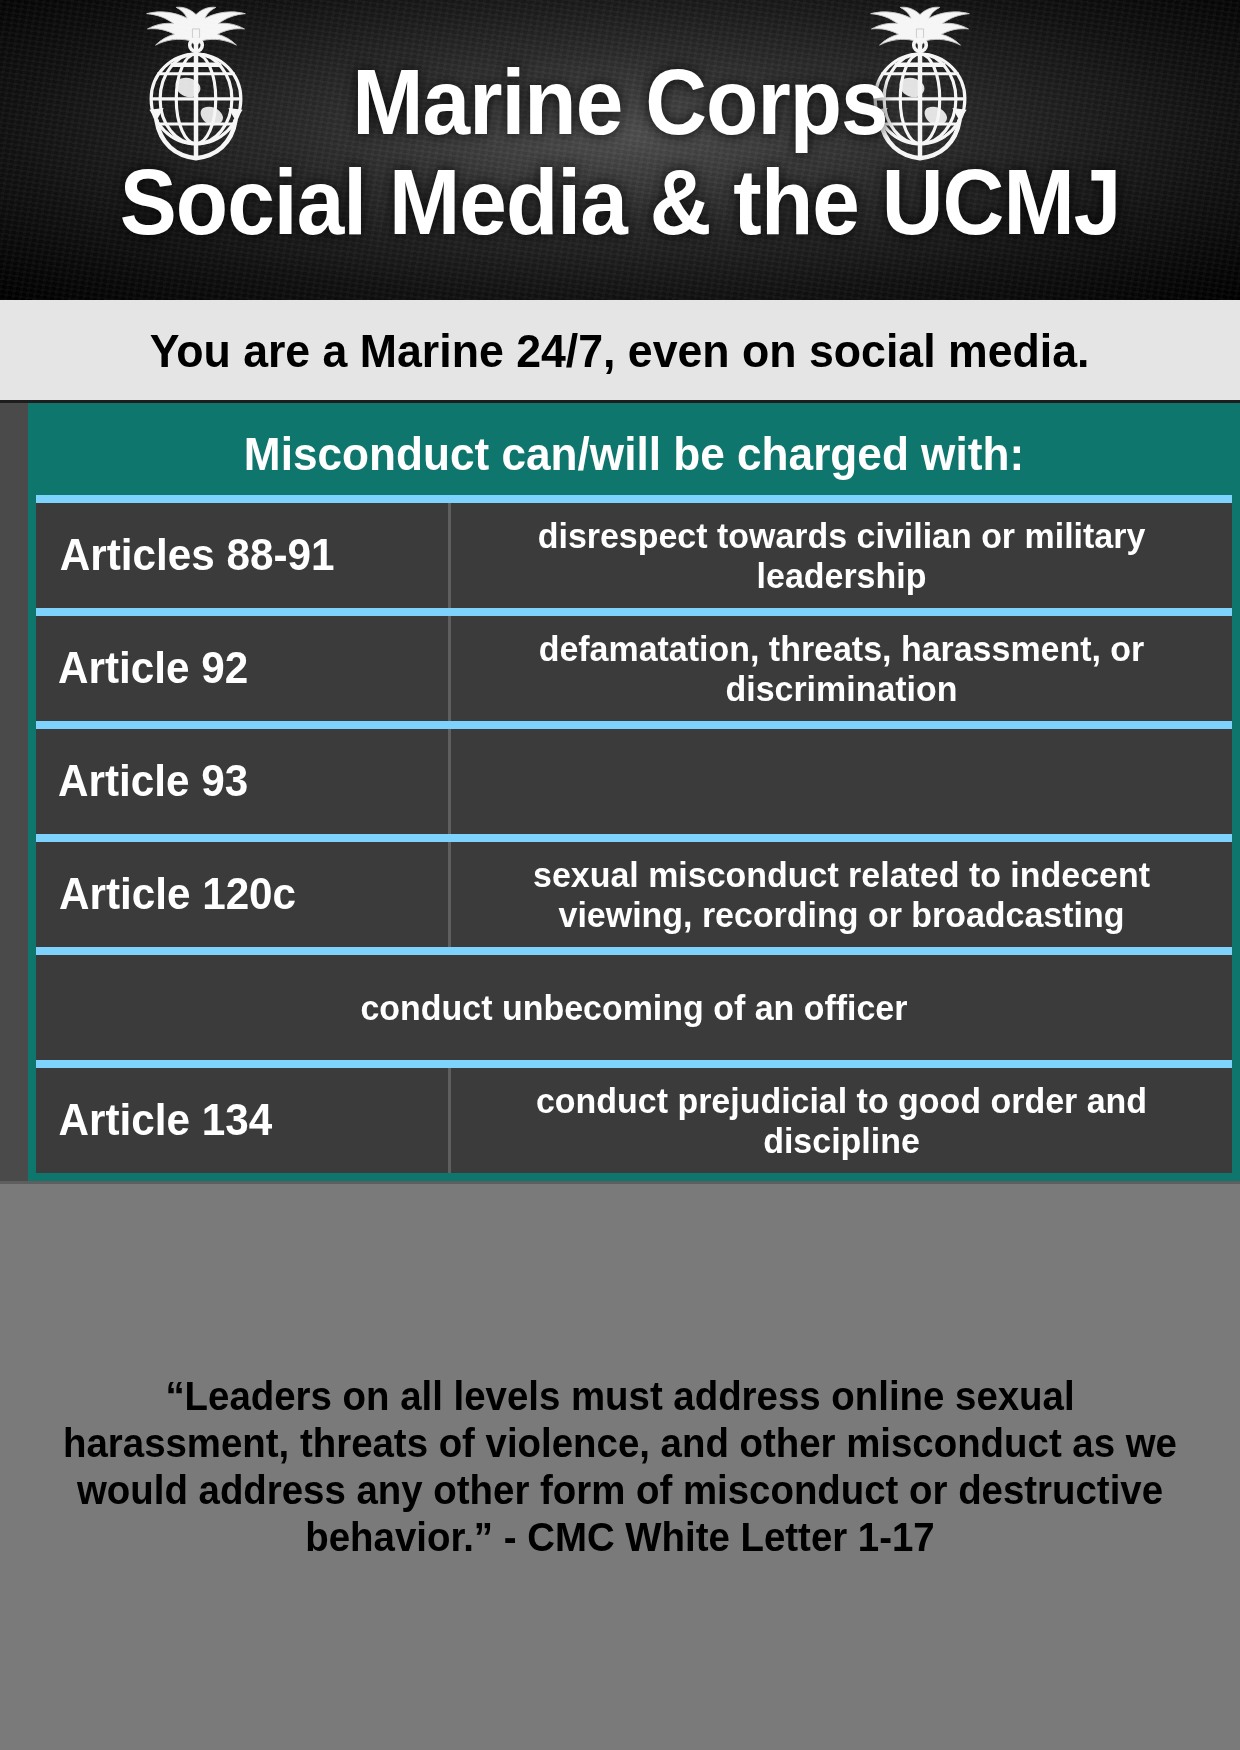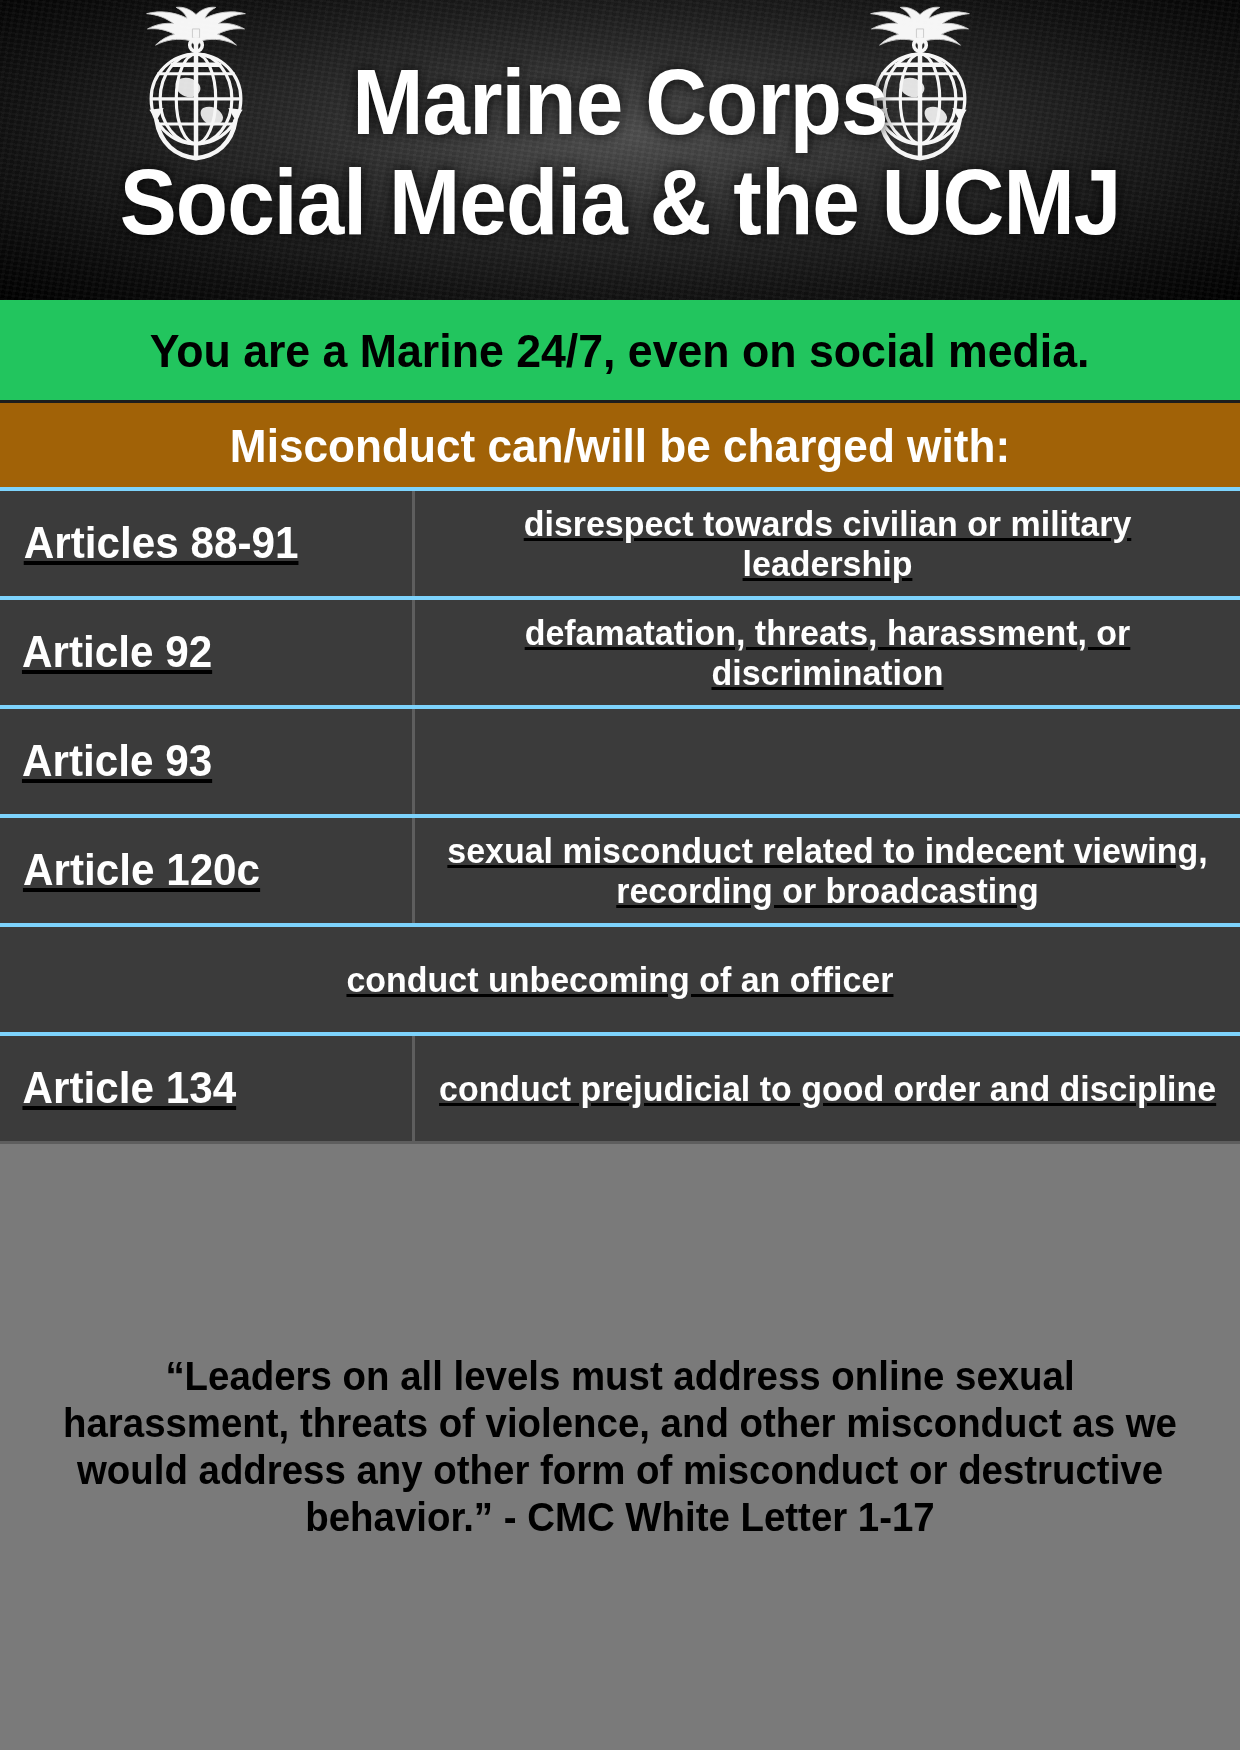--- a/index.html
+++ b/index.html
@@ -78,59 +78,59 @@
     height: 175px;
     top: 2px;
     opacity: 0.96;
   }
   .ega.left { left: 106px; }
   .ega.right { left: 830px; }
 
   
   .subtitle-band {
     flex: 0 0 100px;
-    background: #22c55e;
+    background: #e5e5e5;
     display: flex;
     align-items: center;
     justify-content: center;
     border-bottom: 3px solid #1d1d1d;
   }
   .subtitle-band .txt {
     color: #000000;
     font-size: 47px;
     font-weight: bold;
     transform: scaleX(0.95);
     text-align: center;
     white-space: nowrap;
   }
 
   
   .mis-section {
-    background: #a16207;
-    padding: 0;
+    background: #0f766e;
+    padding: 8px;
+    margin-left: 28px;
   }
   .mis-title {
     color: #ffffff;
     font-size: 46px;
     font-weight: bold;
     text-align: center;
     padding: 16px 0 14px 0;
     transform: scaleX(0.96);
   }
   .table {
     display: flex;
     flex-direction: column;
   }
   .row {
     display: flex;
     align-items: stretch;
-    border-top: 4px solid #7dd3fc;
+    border-top: 8px solid #7dd3fc;
     min-height: 105px;
     background: #3b3b3b;
-    text-decoration: underline;
   }
   .row .cell-article {
     flex: 0 0 415px;
     display: flex;
     align-items: center;
     padding-left: 18px;
     border-right: 3px solid #5e5e5e;
     box-sizing: border-box;
   }
   .row .cell-article span {

